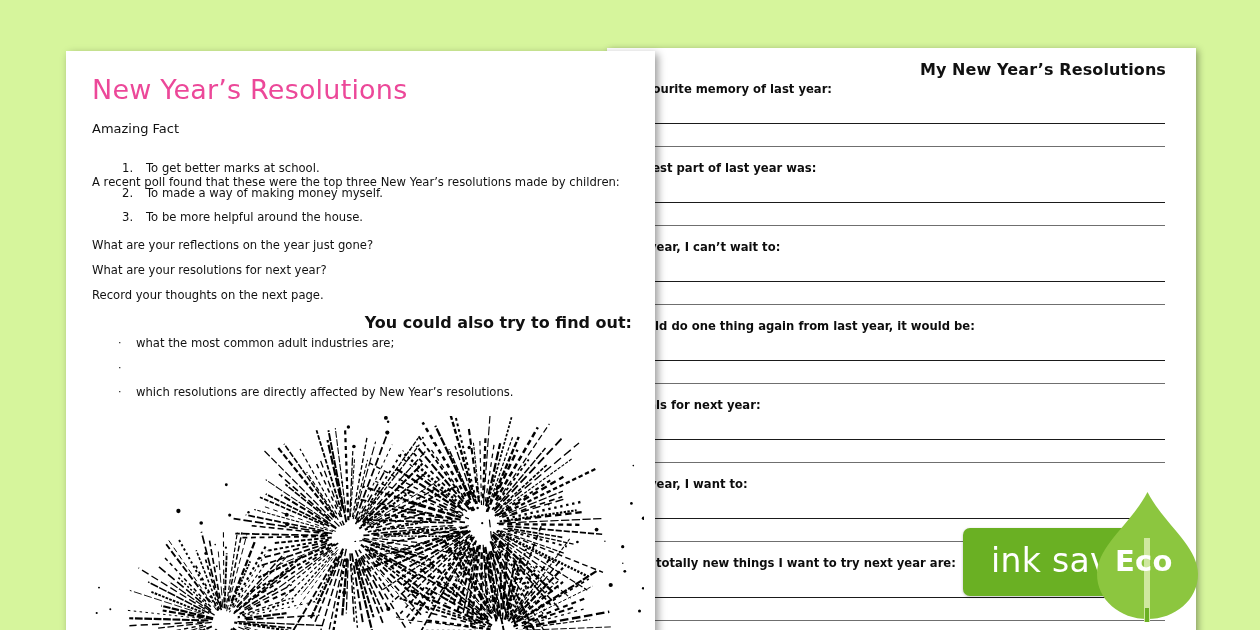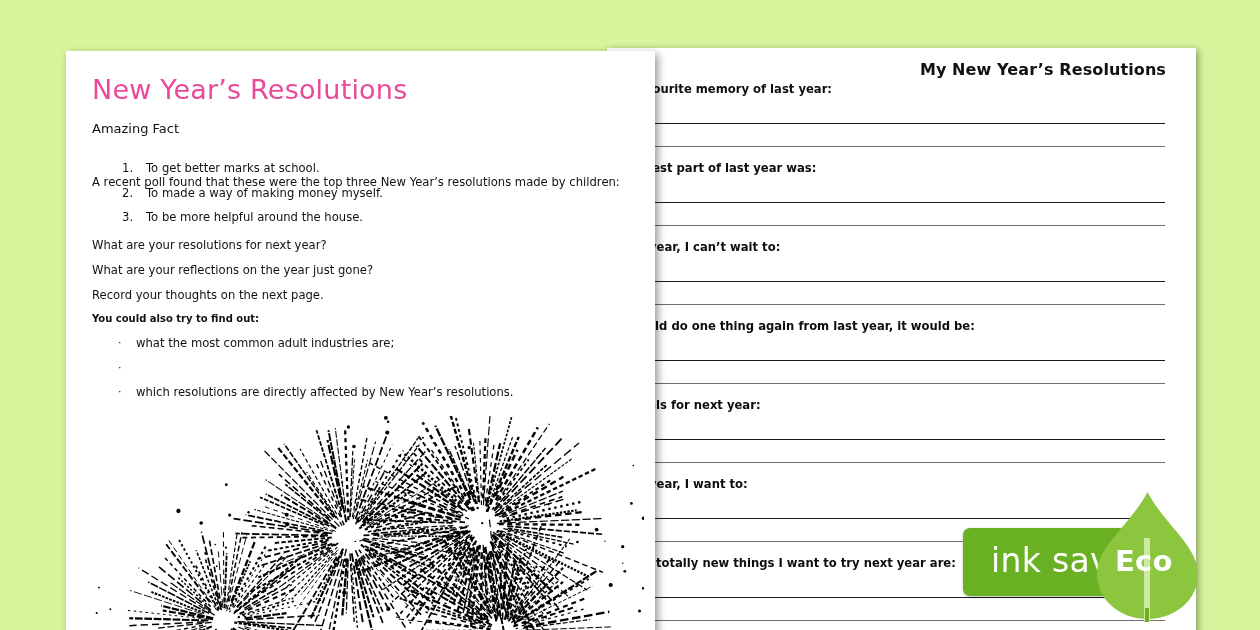--- a/index.html
+++ b/index.html
@@ -106,21 +106,21 @@
   .para-block {
     position: absolute;
     left: 26px; top: 187px;
     width: 540px;
   }
   .para {
     font-size: 11.6px;
     color: #111;
     height: 25px;
   }
-  .para.bold { font-weight: 700; font-size: 10px; }
+  .para.bold { font-weight: 700; font-size: 16px; text-align: right; }
   .bullets {
     position: absolute;
     left: 26px; top: 285px;
     width: 540px;
   }
   .bulrow {
     display: flex;
     height: 24.5px;
     align-items: flex-start;
     font-size: 11.6px;
@@ -247,22 +247,22 @@
         <span class="num">2.</span>
         <span>To made a way of making money myself.</span>
       </div>
       <div class="numrow">
         <span class="num">3.</span>
         <span>To be more helpful around the house.</span>
       </div>
     </div>
 
     <div class="para-block">
+      <div class="para">What are your reflections on the year just gone?</div>
       <div class="para">What are your resolutions for next year?</div>
-      <div class="para">What are your reflections on the year just gone?</div>
       <div class="para">Record your thoughts on the next page.</div>
       <div class="para bold">You could also try to find out:</div>
     </div>
 
     <div class="bullets">
       <div class="bulrow">
         <span class="dot">·</span>
         <span>what the most common adult industries are;</span>
       </div>
       <div class="bulrow">

